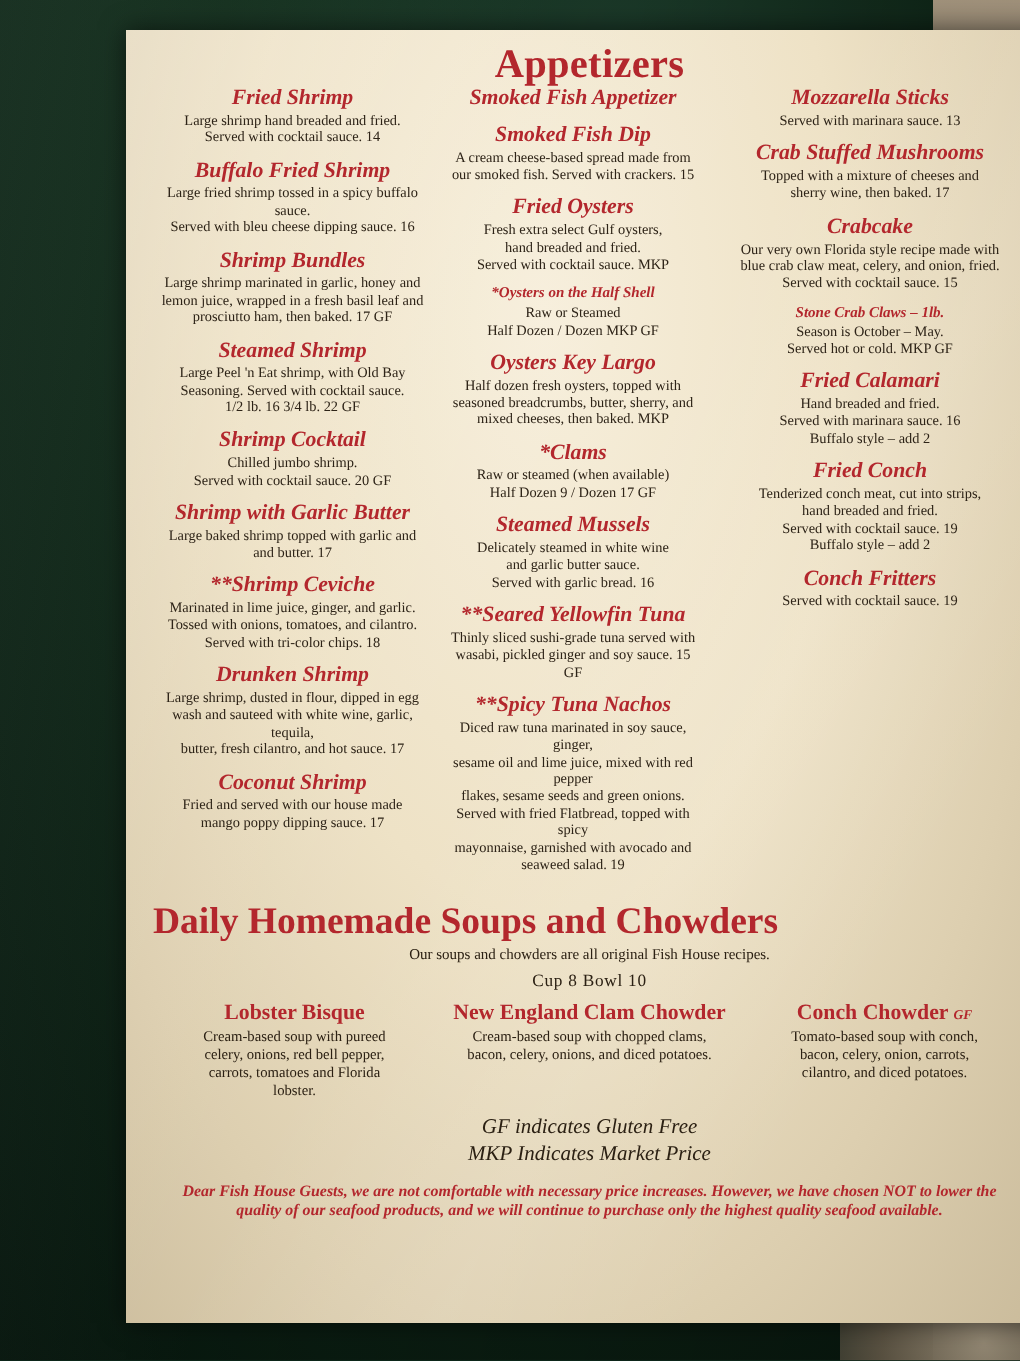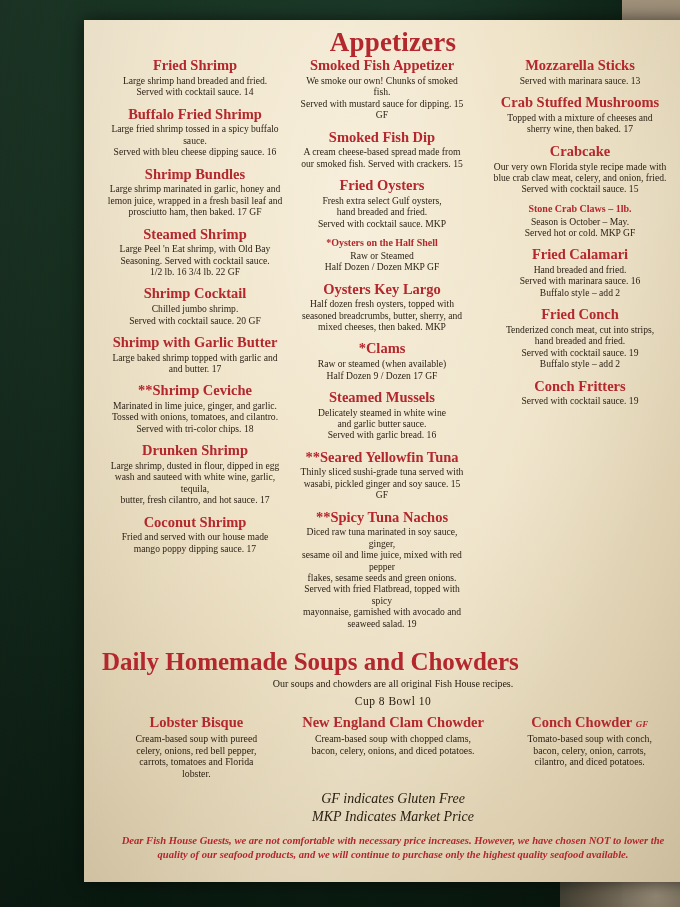--- a/index.html
+++ b/index.html
@@ -57,21 +57,21 @@
   }
 
   .cols{display:flex;gap:6px;}
   .col{flex:1;}
   .col-1{flex:0 0 186px;}
   .col-2{flex:0 0 176px;}
   .col-3{flex:1;}
 
   .item{margin-bottom:9px;text-align:center;}
   .iname{
-    color:#b3272d;font-weight:bold;font-size:14.5px;line-height:1.08;
+    color:#b3272d;font-weight:bold;font-size:14.5px;line-height:1.08;font-style:italic;
   }
   .iname.small{font-size:10px;}
   .idesc{
     font-size:9.6px;line-height:1.19;color:#2d2317;margin-top:1px;padding:0 4px;
   }
 
   .soup-title{
     text-align:left;color:#b3272d;font-size:25px;font-weight:bold;margin:10px 0 2px;
   }
   .soup-sub{text-align:center;font-size:10px;margin:2px 0 6px;}
@@ -138,21 +138,20 @@
           </div>
         <div class="item">
             <div class="iname">Coconut Shrimp</div>
             <div class="idesc">Fried and served with our house made<br>mango poppy dipping sauce. 17</div>
           </div>
       </div>
 
       <div class="col col-2">
         <div class="item">
             <div class="iname">Smoked Fish Appetizer</div>
-            <div class="idesc">We smoke our own! Chunks of smoked fish.<br>Served with mustard sauce for dipping. 15 GF</div>
           </div>
         <div class="item">
             <div class="iname">Smoked Fish Dip</div>
             <div class="idesc">A cream cheese-based spread made from<br>our smoked fish.  Served with crackers. 15</div>
           </div>
         <div class="item">
             <div class="iname">Fried Oysters</div>
             <div class="idesc">Fresh extra select Gulf oysters,<br>hand breaded and fried.<br>Served with cocktail sauce. MKP</div>
           </div>
         <div class="item">

